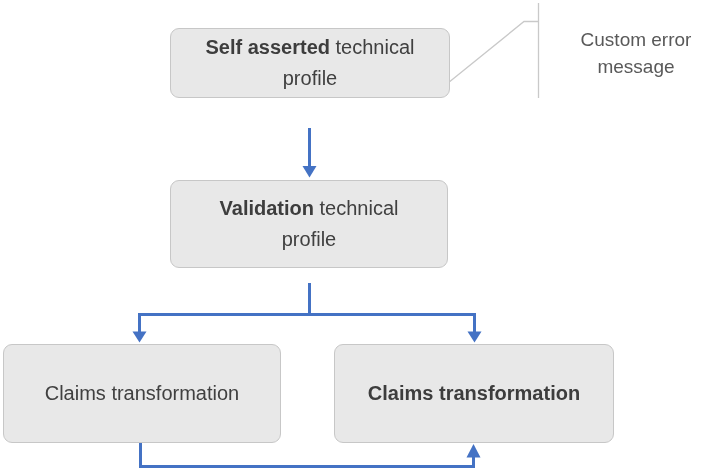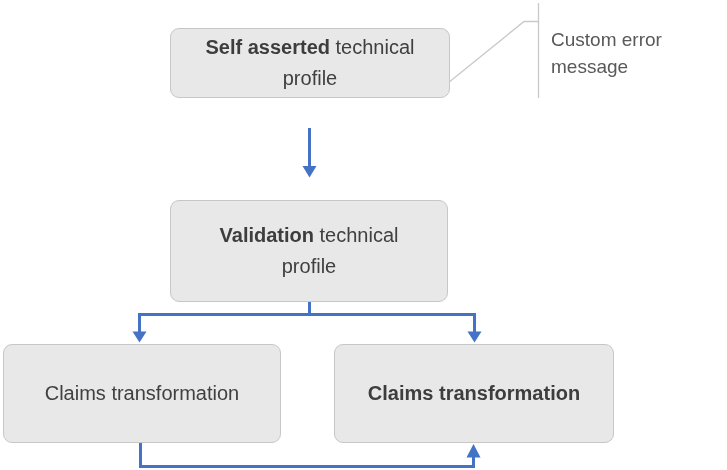--- a/index.html
+++ b/index.html
@@ -33,29 +33,29 @@
     align-items: center;
     justify-content: center;
     text-align: center;
     color: #404040;
     font-size: 20px;
     line-height: 31px;
   }
   .node .label { display: block; }
   .node b { font-weight: 700; color: #3d3d3d; }
   .node-self-asserted { left: 170px; top: 28px;  width: 280px; height: 70px; }
-  .node-validation    { left: 170px; top: 180px; width: 278px; height: 102px; margin-top: 20px; }
+  .node-validation    { left: 170px; top: 180px; width: 278px; height: 88px; }
   .node-claims-tp     { left: 3px;   top: 344px; width: 278px; height: 99px; }
   .node-claims        { left: 334px; top: 344px; width: 280px; height: 99px; }
   .callout-text {
     position: absolute;
     left: 551px;
     top: 26px;
     width: 170px;
-    text-align: left;
+    text-align: center;
     color: #595959;
     font-size: 19px;
     line-height: 27px;
   }
 </style>
 </head>
 <body>
 
 <div class="canvas">
 

